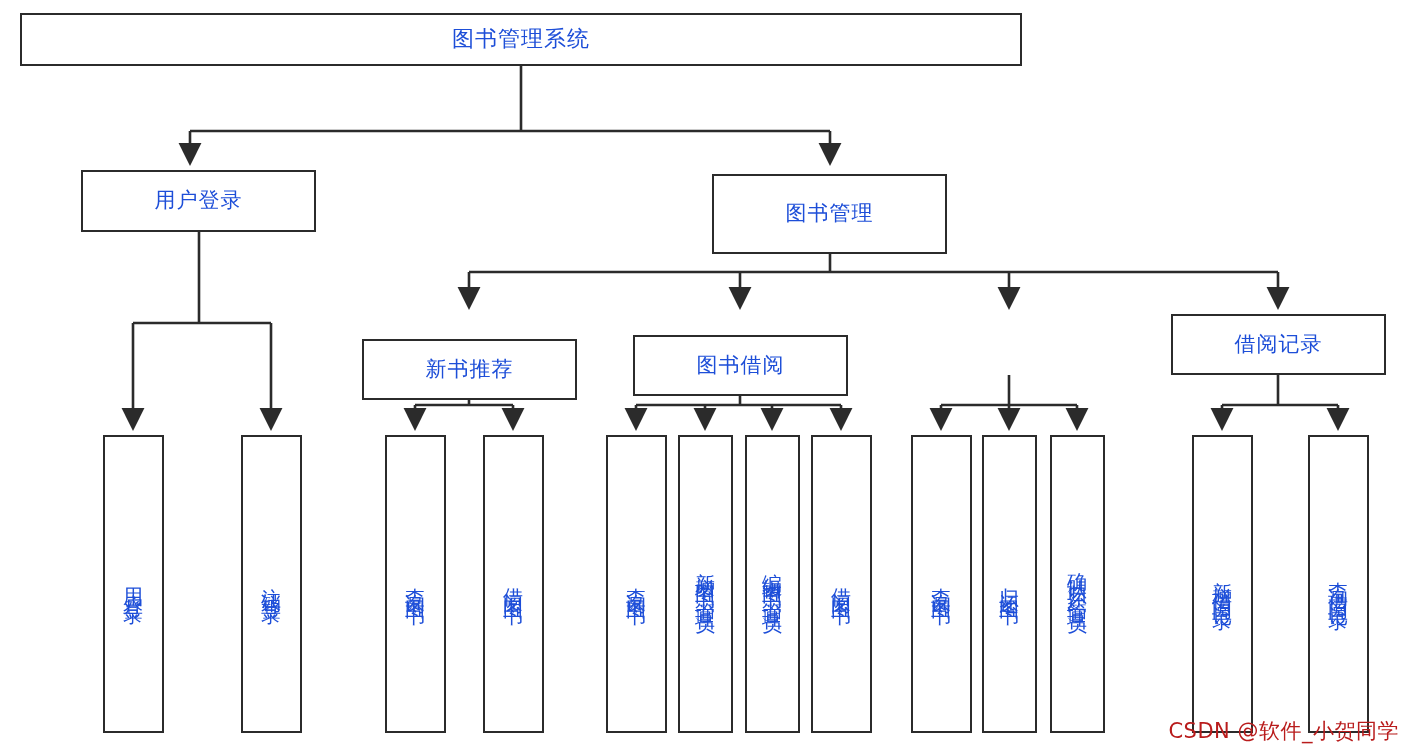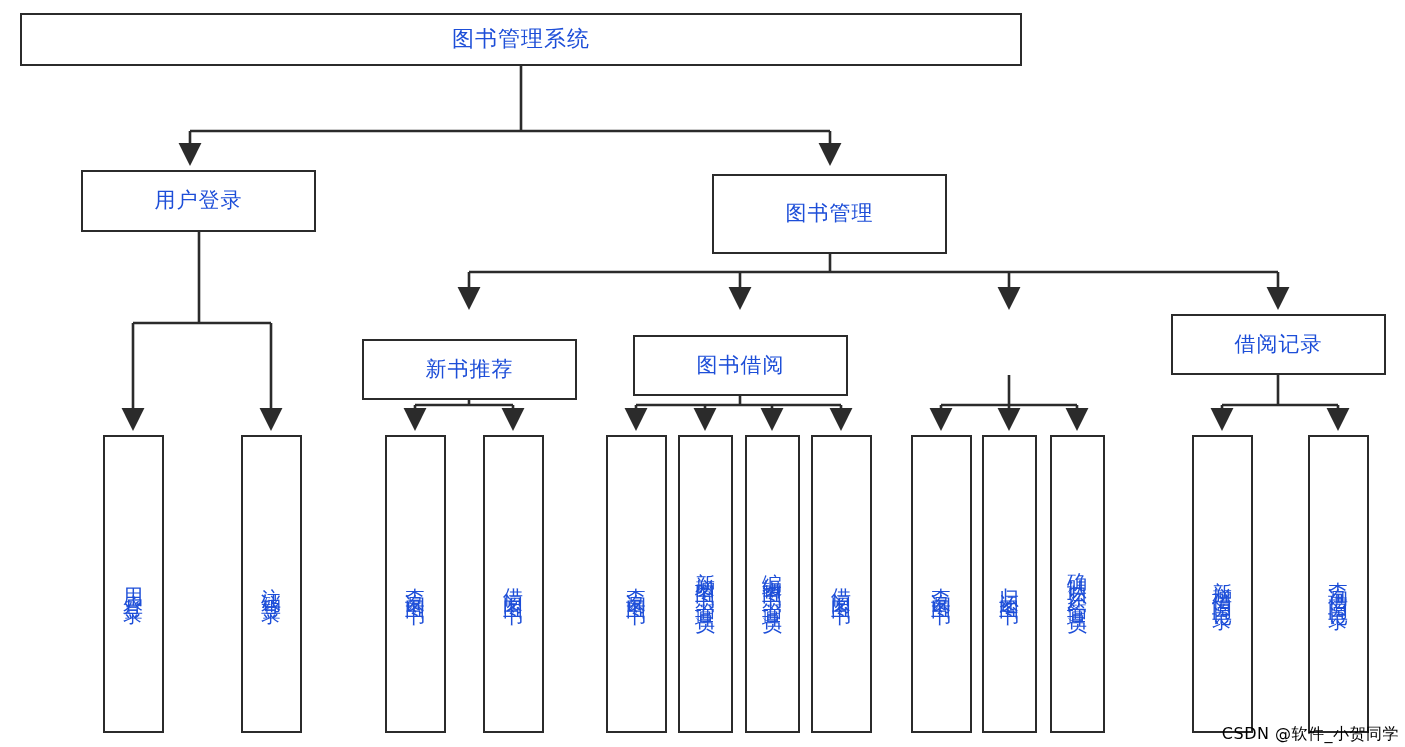--- a/index.html
+++ b/index.html
@@ -52,22 +52,22 @@
     letter-spacing: 6px;
     white-space: nowrap;
     font-size: 20px;
     max-height: 290px;
   }
   .node-box.root .node-label { font-size: 22px; }
   .watermark {
     position: absolute;
     right: 6px;
     bottom: 2px;
-    font-size: 16px;
-    color: #000000;
+    font-size: 21px;
+    color: #b91c1c;
     white-space: nowrap;
     letter-spacing: 0.5px;
   }
 </style>
 </head>
 <body>
 
 <div id="diagram-root">
 
   <svg class="canvas" viewBox="0 0 1405 747">

